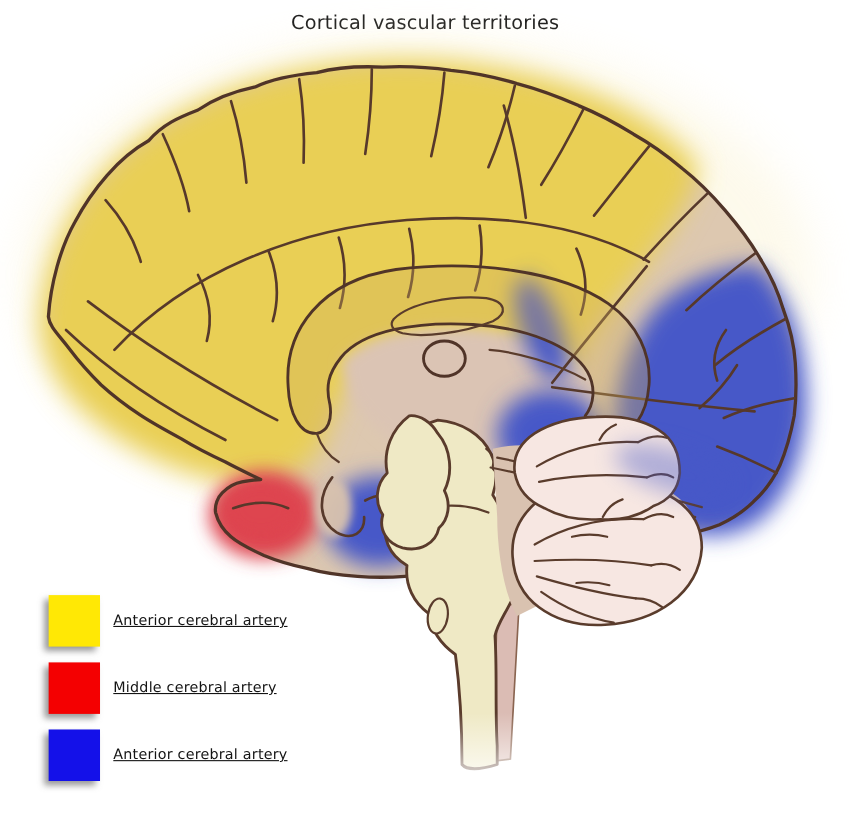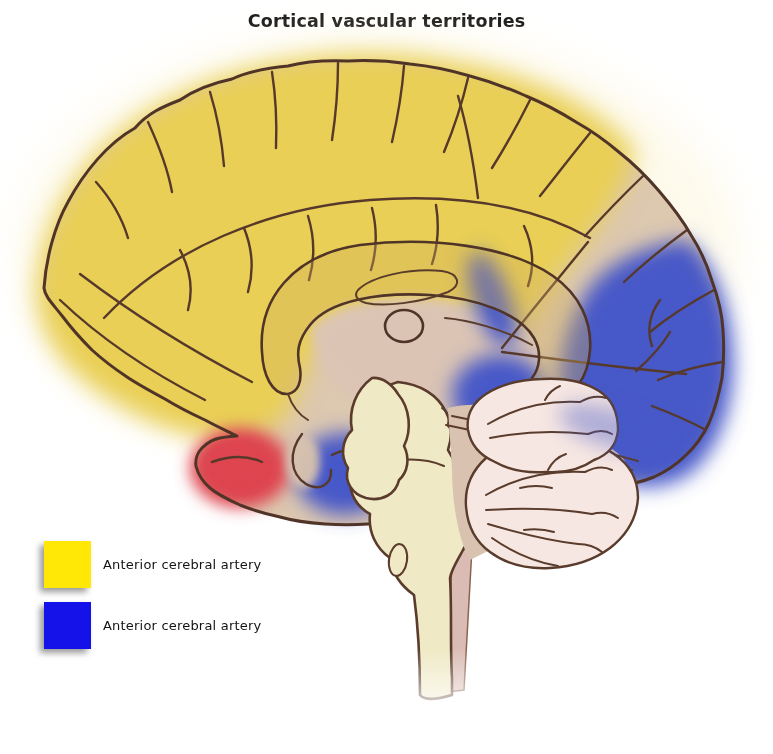--- a/index.html
+++ b/index.html
@@ -6,36 +6,36 @@
   .canvas{
     position:relative;
     width:773px;height:754px;
     background:#ffffff;
     overflow:hidden;
     font-family:"DejaVu Sans","Liberation Sans",sans-serif;
   }
   .title{
     position:absolute;top:11px;left:0;width:100%;
     text-align:center;
-    font-size:17.5px;font-weight:700;color:#1b1b1b;
+    font-size:17.5px;font-weight:400;color:#1b1b1b;
     letter-spacing:.2px;
   }
   .brain-svg{position:absolute;top:0;left:0;}
   
   .outline{fill:none;stroke:#503428;stroke-width:3;stroke-linecap:round;stroke-linejoin:round;}
   .sulcus{fill:none;stroke:#57392b;stroke-width:2.4;stroke-linecap:round;}
   .thin{fill:none;stroke:#5a3c2c;stroke-width:2;stroke-linecap:round;}
   .folia{fill:none;stroke:#5a3c2c;stroke-width:2;stroke-linecap:round;}
   .cream{fill:#efe9c5;stroke:#5a3b2c;stroke-width:2.6;stroke-linejoin:round;}
   .pinklobe{fill:#f7e7e2;stroke:#5a3c2c;stroke-width:2.4;stroke-linejoin:round;}
   
   .legend{position:absolute;left:44px;top:541px;}
   .legend-row{display:flex;align-items:center;height:47px;margin-bottom:14px;}
   .swatch{width:47px;height:47px;display:block;filter:drop-shadow(-4px 4px 3px rgba(70,70,70,.55));}
-  .legend-label{margin-left:12px;font-size:13px;color:#141414;letter-spacing:.2px;}
+  .legend-label{margin-left:12px;font-size:13px;color:#141414;letter-spacing:.2px;text-decoration:underline;}
 </style>
 </head>
 <body>
 
 <div class="canvas">
 
   <div class="title">Cortical vascular territories</div>
 
   <svg class="brain-svg" width="773" height="754" viewBox="0 0 773 754" xmlns="http://www.w3.org/2000/svg">
     <defs>
@@ -218,19 +218,25 @@
 
   <div class="legend">
     <div class="legend-row">
       <svg class="swatch" width="47" height="47">
         <rect x="0" y="0" width="47" height="47" fill="#ffe805"></rect>
       </svg>
       <span class="legend-label">Anterior cerebral artery</span>
     </div>
     <div class="legend-row">
       <svg class="swatch" width="47" height="47">
+        <rect x="0" y="0" width="47" height="47" fill="#f40001"></rect>
+      </svg>
+      <span class="legend-label">Middle cerebral artery</span>
+    </div>
+    <div class="legend-row">
+      <svg class="swatch" width="47" height="47">
         <rect x="0" y="0" width="47" height="47" fill="#1411e9"></rect>
       </svg>
       <span class="legend-label">Anterior cerebral artery</span>
     </div>
   </div>
 
 </div>
 
 </body></html>

